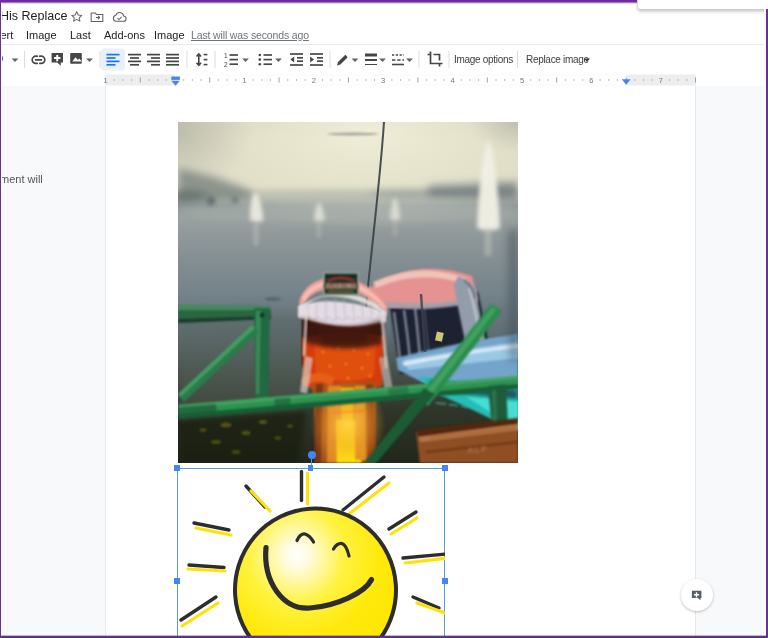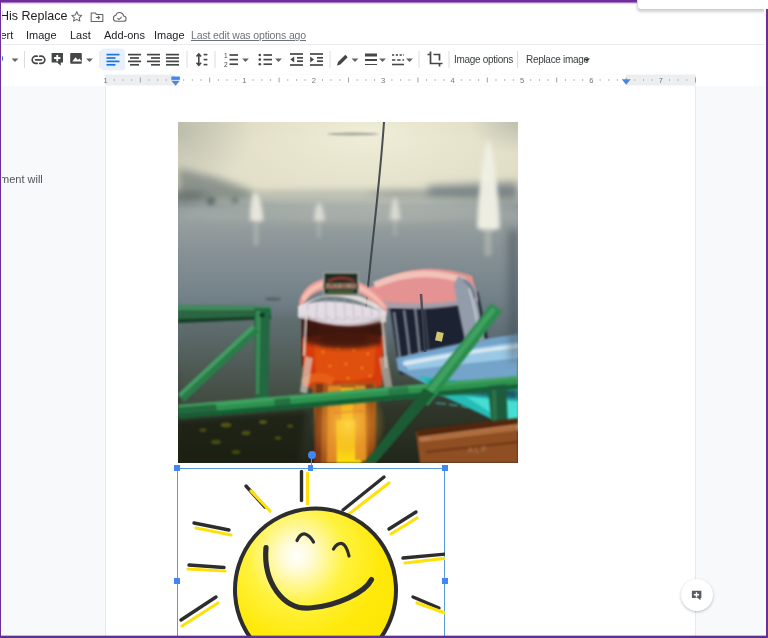--- a/index.html
+++ b/index.html
@@ -27,21 +27,21 @@
     <path d="M7 17.5h12.5a4.6 4.6 0 0 0 .6-9.2A7 7 0 0 0 6.6 6.9 5.4 5.4 0 0 0 7 17.5z"></path>
     <path d="M9.5 11.8l2.6 2.6 4.6-4.6"></path>
   </svg>
 
 <div class="abs" style="left:0;top:28.5px;height:16px;font-size:11px;color:#202124;">
   <span class="abs" style="left:-5px;white-space:nowrap;">sert</span>
   <span class="abs" style="left:26px;white-space:nowrap;">Image</span>
   <span class="abs" style="left:70px;white-space:nowrap;">Last</span>
   <span class="abs" style="left:104px;white-space:nowrap;">Add‑ons</span>
   <span class="abs" style="left:154px;white-space:nowrap;">Image</span>
-  <span class="abs" style="left:191px;font-size:10.5px;letter-spacing:-0.14px;top:0.5px;color:#6e7379;text-decoration:underline;white-space:nowrap;">Last edit was options ago</span>
+  <span class="abs" style="left:191px;font-size:10.5px;letter-spacing:-0.14px;top:0.5px;color:#6e7379;text-decoration:underline;white-space:nowrap;">Last will was seconds ago</span>
 </div>
 
 <div class="abs" style="left:0;top:44px;width:768px;height:1px;background:#e8eaed;"></div>
 
 <div id="toolbar" class="abs" style="left:0;top:45px;width:676px;height:29px;background:#fff;">
 <svg class="abs" style="left:0;top:0" width="768" height="29" viewBox="0 0 768 29">
 <circle cx="-1.3" cy="13.5" r="3.6" fill="none" stroke="#3f6fd1" stroke-width="1.8"></circle>
 <path d="M11.6 13.4 h6.8 l-3.4 3.6 z" fill="#5f6368"></path>
 <line x1="24.5" y1="6" x2="24.5" y2="23" stroke="#dadce0" stroke-width="1"></line>
 <g stroke="#444746" stroke-width="1.7" fill="none" stroke-linecap="round">

